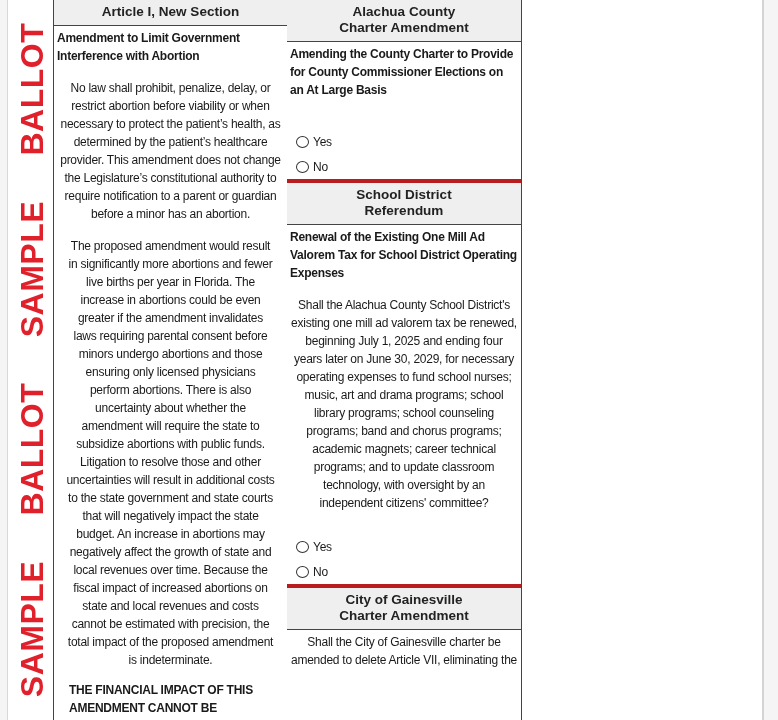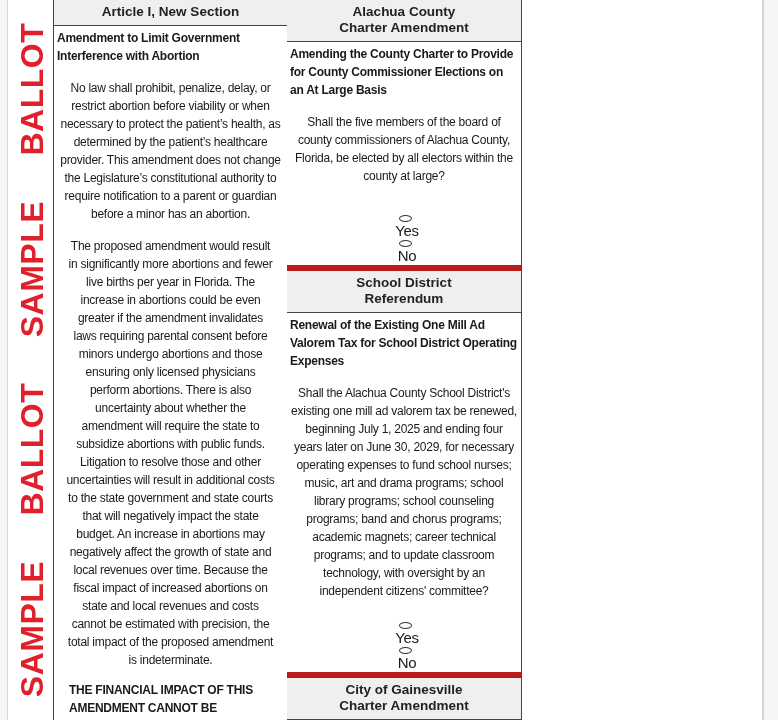--- a/index.html
+++ b/index.html
@@ -41,27 +41,27 @@
     background: #efefef;
     border-bottom: 1px solid #444;
     text-align: center;
     font-weight: bold;
     font-size: 13.5px;
     line-height: 16px;
     color: #222;
     padding: 4px 4px 5px 4px;
   }
   .header.top { padding-top: 24px; }
-  .header.mid { border-top: 6px solid #b91c1c; }
+  .header.mid { border-top: 4px solid #b91c1c; }
   .body { padding: 3px 3px 0 3px; font-size: 12px; line-height: 18px; letter-spacing: -0.25px; }
   .q-title { font-weight: bold; margin: 0 0 14px 0; }
   .p { margin: 0 0 14px 0; text-align: center; }
   .p.tight { margin: 8px; }
   .caps { font-weight: bold; margin: 12px; }
-  .choice { display: flex; align-items: center; height: 25px; padding-left: 6px; font-size: 15px; flex-direction: column; }
+  .choice { display: flex; align-items: center; height: 25px; padding-left: 6px; font-size: 12px; }
   .radio {
     width: 13px; height: 12px; border: 1.3px solid #333; border-radius: 50%;
     margin-right: 4px; box-sizing: border-box; background: #fff;
   }
   .foot-bar { border-top: 1px solid #444; background: #efefef; height: 20px; }
 </style>
 </head>
 <body>
 
 <div class="page">
@@ -92,21 +92,20 @@
     <div class="foot-bar"></div>
   </div>
 
   <div class="col col-right">
     <div class="header top">
       <div>Alachua County</div>
       <div>Charter Amendment</div>
     </div>
     <div class="body">
       <p class="q-title">Amending the County Charter to Provide for County Commissioner Elections on an At Large Basis</p>
-      <p class="p">Shall the five members of the board of county commissioners of Alachua County, Florida, be elected by all electors within the county at large?</p>
       <div style="height:16px"></div>
       <div class="choice">
         <span class="radio"></span>
         <span>Yes</span>
       </div>
       <div class="choice">
         <span class="radio"></span>
         <span>No</span>
       </div>
     </div>

